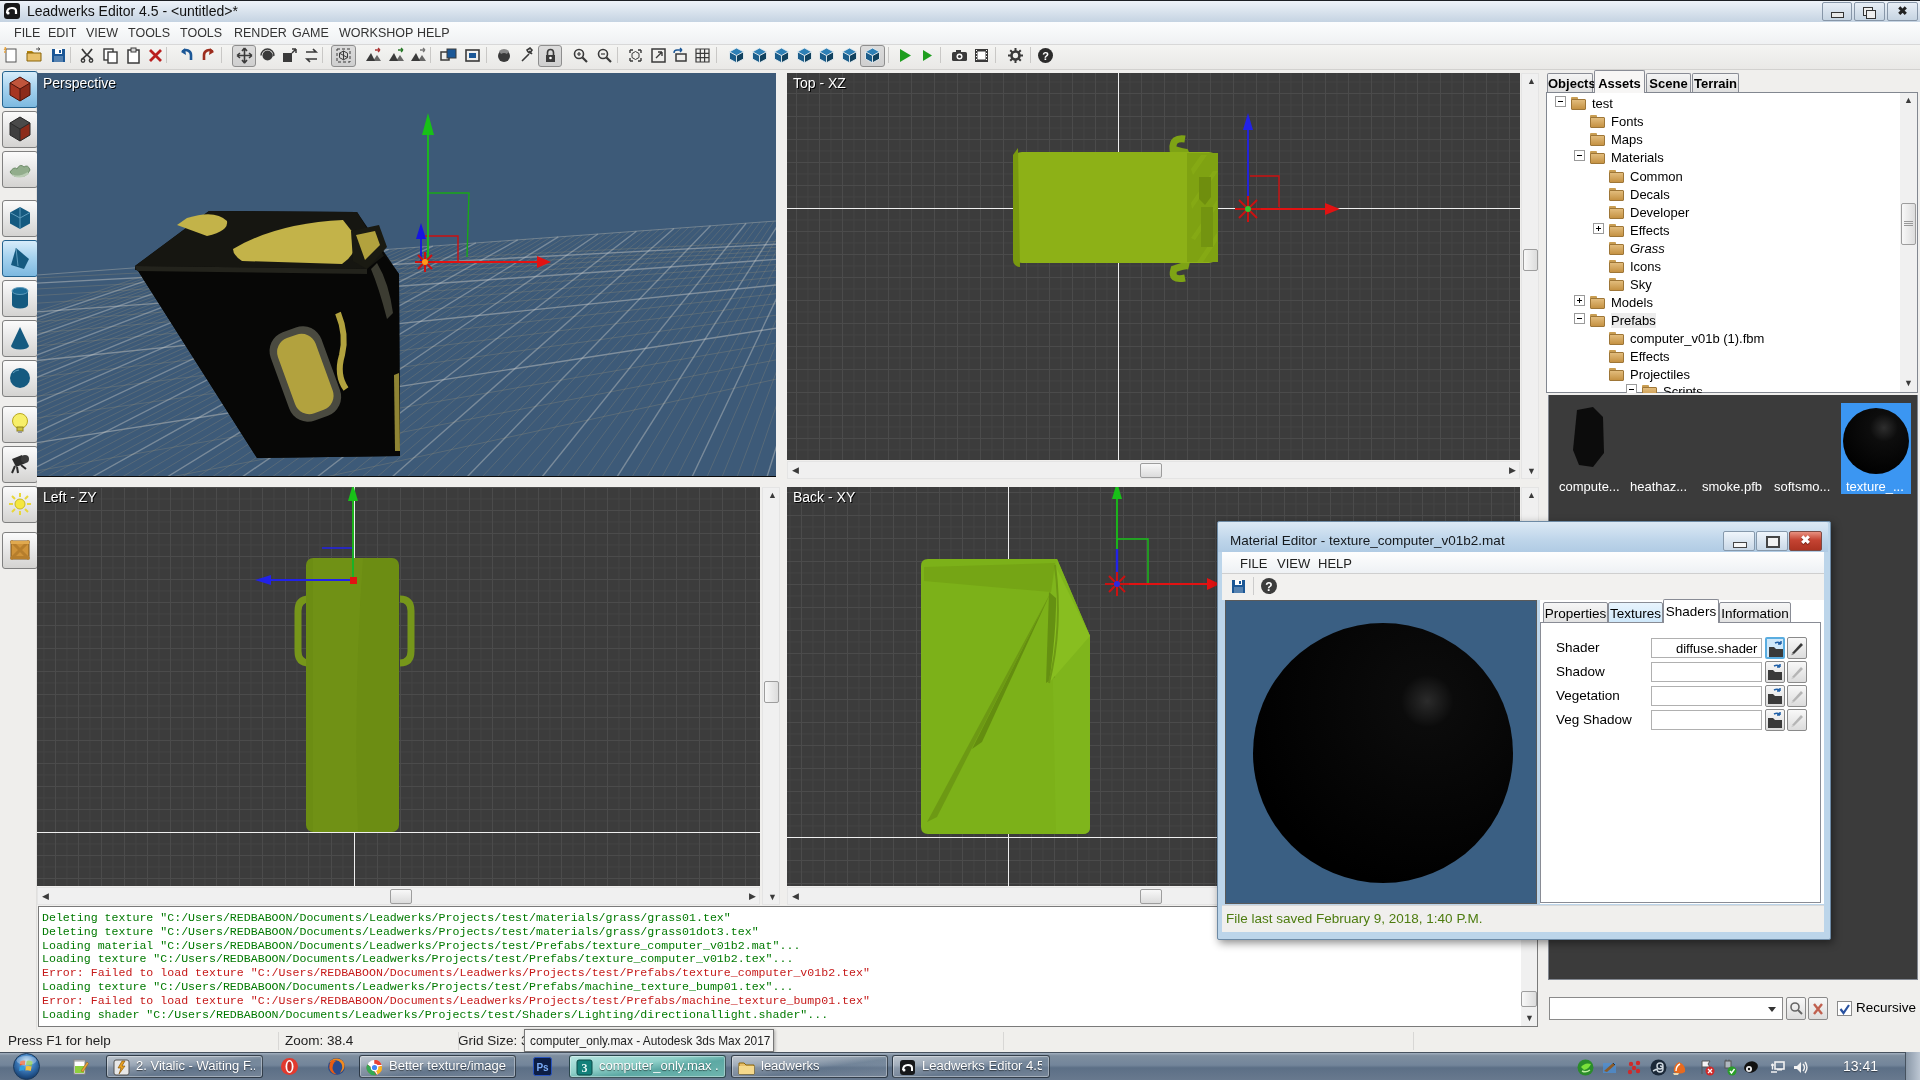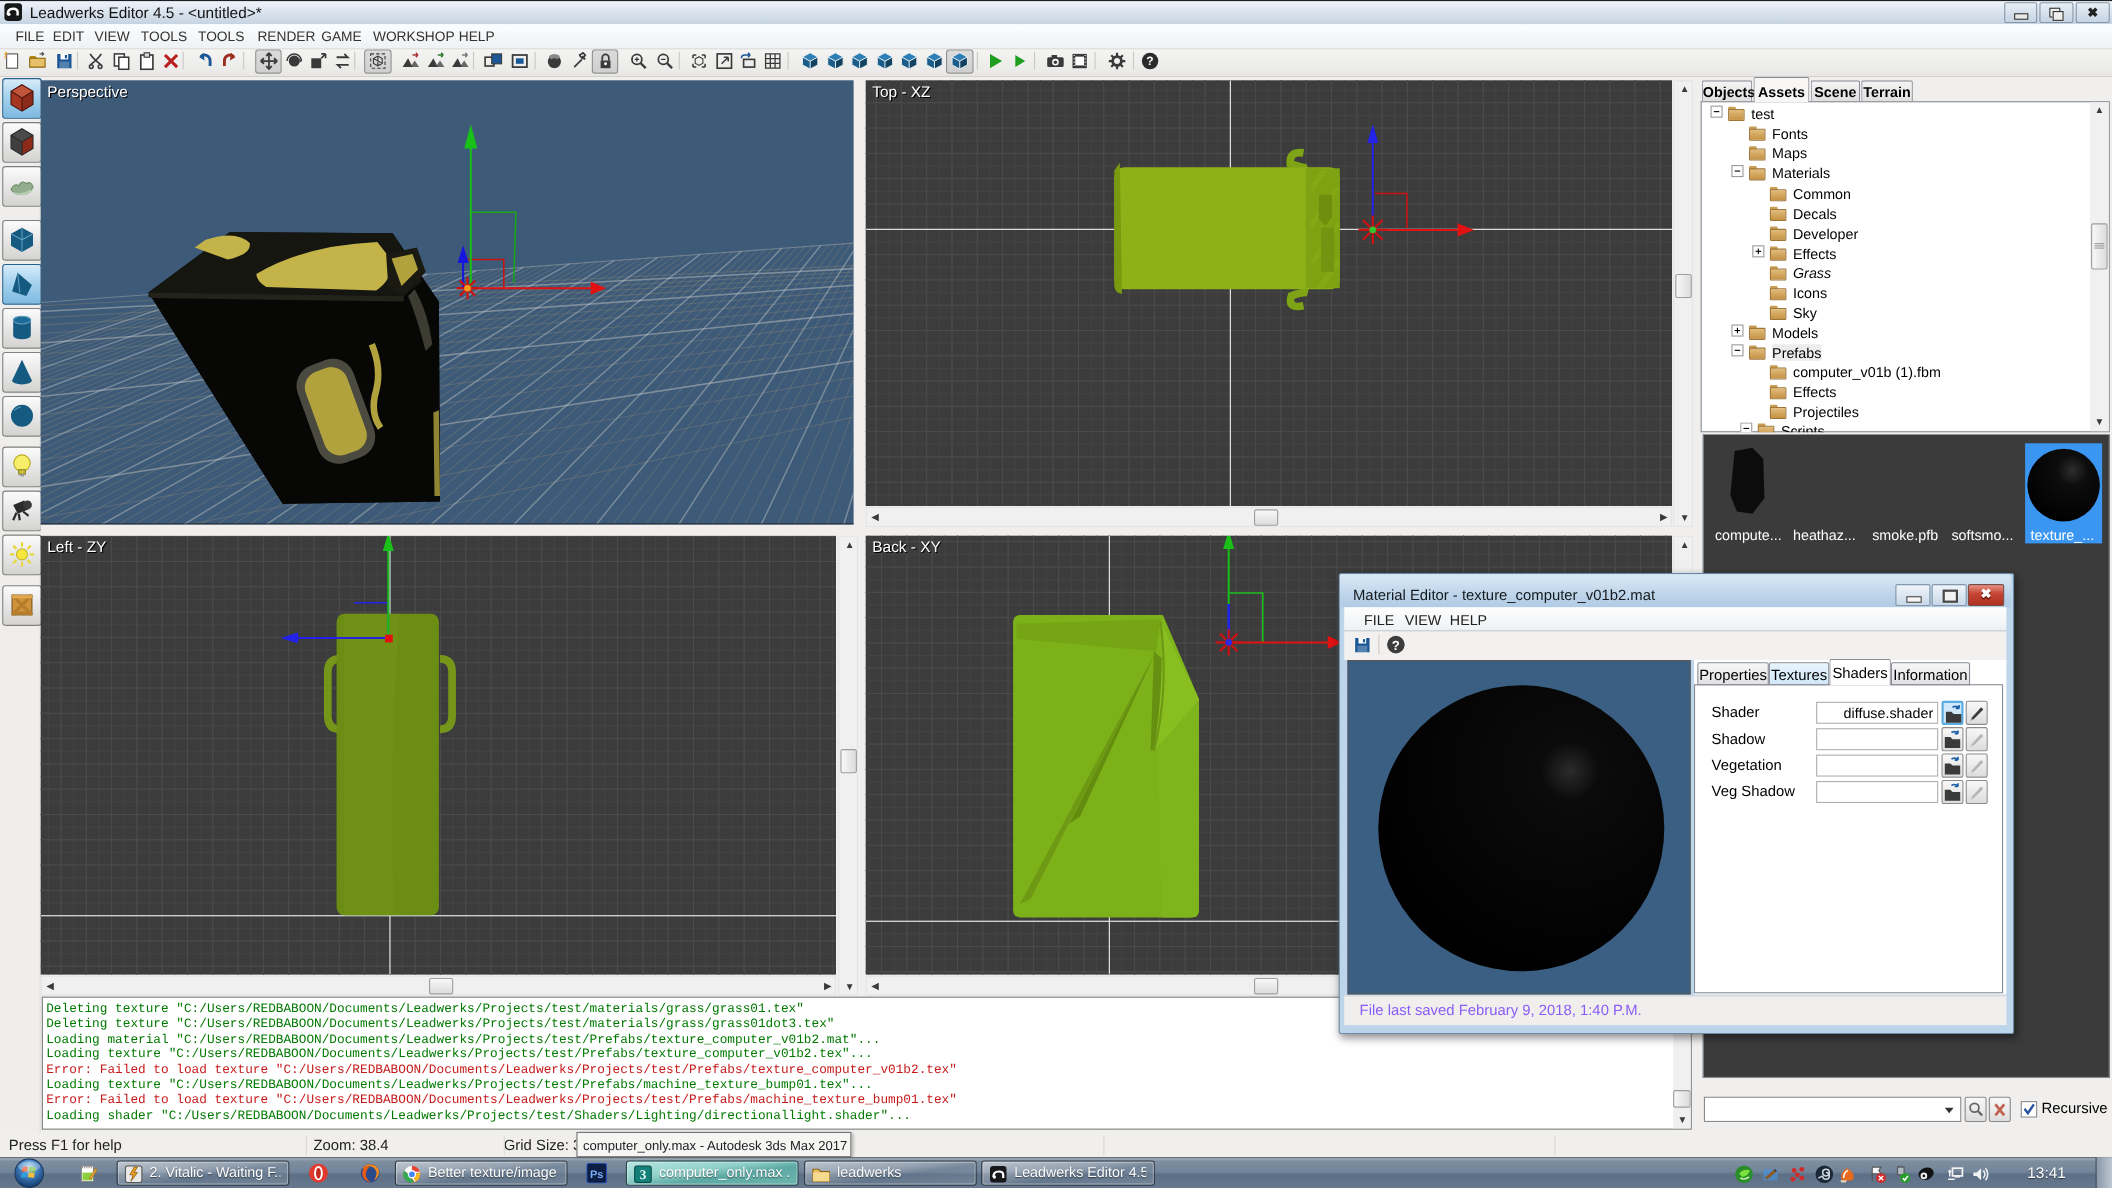--- a/index.html
+++ b/index.html
@@ -711,21 +711,21 @@
 <div class="ab" style="z-index:3;">
     <div class="treerow" style="left:1593px;top:331px;"><span style="display:inline-block;width:16px;"></span><span class="fold"><i></i><b></b></span><span style="">computer_v01b (1).fbm</span></div>
   </div>
 <div class="ab" style="z-index:3;">
     <div class="treerow" style="left:1593px;top:349px;"><span style="display:inline-block;width:16px;"></span><span class="fold"><i></i><b></b></span><span style="">Effects</span></div>
   </div>
 <div class="ab" style="z-index:3;">
     <div class="treerow" style="left:1593px;top:367px;"><span style="display:inline-block;width:16px;"></span><span class="fold"><i></i><b></b></span><span style="">Projectiles</span></div>
   </div>
 <div class="ab" style="z-index:3;">
-    <div class="treerow" style="left:1582px;top:384px;height:9px;overflow:hidden;"><span class="exp"><i></i></span><span class="fold"><i></i><b></b></span><span>Scripts</span></div>
+    <div class="treerow" style="left:1626px;top:384px;height:9px;overflow:hidden;"><span class="exp"><i></i></span><span class="fold"><i></i><b></b></span><span>Scripts</span></div>
   </div>
 <div class="ab" style="left:1900px;top:93px;width:17px;height:299px;background:#f0f0f0;z-index:4;">
     <div class="sbarr" style="left:4px;top:2px;">▲</div>
     <div class="sbarr" style="left:4px;top:285px;">▼</div>
     <div class="sbthumb" style="left:1px;top:110px;width:15px;height:42px;"></div>
     <div style="position:absolute;left:4px;top:128px;width:9px;height:1px;background:#999;box-shadow:0 2px 0 #999,0 4px 0 #999;"></div>
   </div>
 <div class="ab" style="left:1548px;top:395px;width:370px;height:585px;background:#3b3b3b;border:1px solid #828790;border-top:none;box-sizing:border-box;"></div>
 <svg class="ab" style="left:1563px;top:405px;" width="50" height="70" viewBox="0 0 50 70">
     <path d="M14 5 L30 2 L40 12 L41 48 L30 62 L16 60 L10 45 Z" fill="#0c0c0c"></path>
@@ -855,21 +855,21 @@
 <div class="mefield" style="left:1651px;top:710px;width:111px;z-index:22;padding-left:6px;line-height:19px;"></div>
 <div class="mebtn" style="left:1765px;top:709px;z-index:22;"><svg width="18" height="20" viewBox="0 0 18 20">
       <path fill="#3a3a3a" d="M2 8 h5 l2 2 h7 v8 H2z"></path>
       <path d="M8 4 q4 -2 6 1 m0 0 l0 -3 m0 3 l-3 0" stroke="#2060a8" stroke-width="1.5" fill="none"></path>
     </svg></div>
 <div class="mebtn" style="left:1787px;top:709px;z-index:22;"><svg width="18" height="20" viewBox="0 0 18 20">
       <path d="M4 15 L13 5 L15 7 L6 16 Z" fill="#b5b5b5"></path>
       <path d="M4 15 L3.4 17.2 L6 16.4 Z" fill="#ccc"></path>
     </svg></div>
 <div class="ab" style="left:1222px;top:905px;width:602px;height:27px;background:#f0efed;z-index:21;border-top:1px solid #d8d8d8;box-sizing:border-box;">
-    <div style="position:absolute;left:14px;top:5px;font-size:13.5px;color:#8b5cf6;">File last saved February 9, 2018, 1:40 P.M.</div>
+    <div style="position:absolute;left:4px;top:5px;font-size:13.5px;color:#4d7c0f;">File last saved February 9, 2018, 1:40 P.M.</div>
   </div>
 <div class="ab" style="left:524px;top:1029px;width:250px;height:23px;background:#f5f5f4;border:1px solid #767676;box-sizing:border-box;font-size:11.9px;color:#222;line-height:22px;padding-left:5px;z-index:30;box-shadow:1px 1px 3px rgba(0,0,0,.3);">computer_only.max - Autodesk 3ds Max 2017</div>
 <div class="ab" style="left:0;top:1052px;width:1920px;height:28px;background:linear-gradient(#a3b0bf,#7e8e9f 10%,#73859a 45%,#5c6f86 55%,#68798e);border-top:1px solid #47525f;box-sizing:border-box;z-index:40;"></div>
 <div class="ab" style="left:13px;top:1053px;width:27px;height:27px;z-index:41;"><svg width="27" height="27" viewBox="0 0 27 27">
       <defs>
         <radialGradient id="orb" cx="50%" cy="32%" r="68%">
           <stop offset="0%" stop-color="#b8dff5"></stop>
           <stop offset="45%" stop-color="#3f7fc0"></stop>
           <stop offset="100%" stop-color="#123a6b"></stop>
         </radialGradient>

